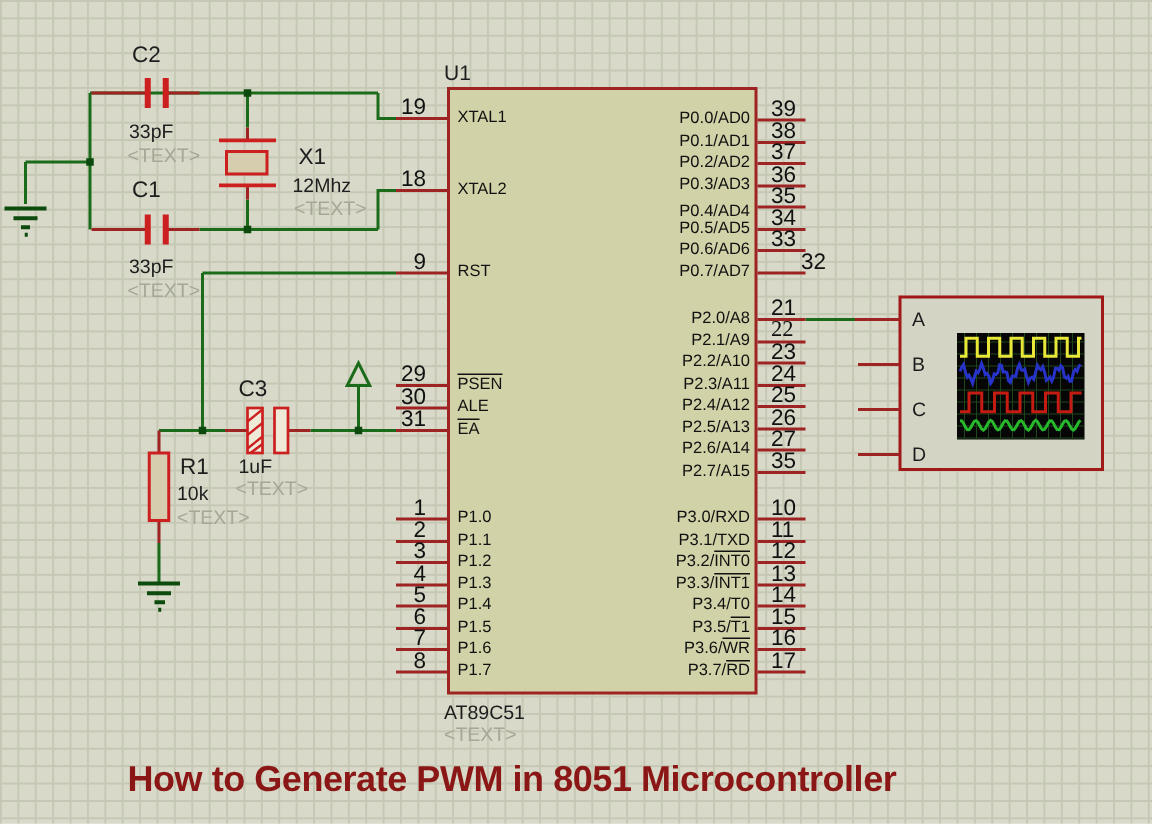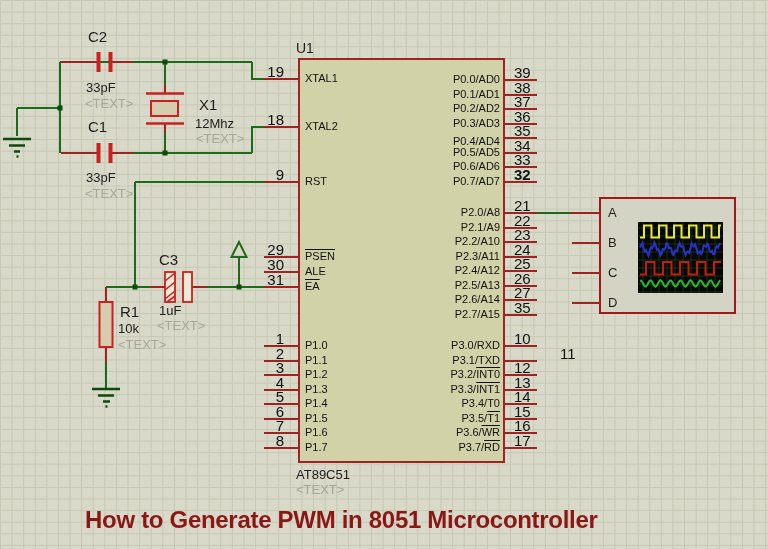--- a/index.html
+++ b/index.html
@@ -155,27 +155,27 @@
       <div class="stub" style="top: 137px; left: 505px; width: 32px;"></div>
       <div class="abs pinnum" style="top: 125px; left: 514px;">35</div>
       <div class="abs pinname" style="top: 136px; right: 268px; text-align: right; padding-left: 28px;">P0.4/AD4</div>
       <div class="stub" style="top: 151.5px; left: 505px; width: 32px;"></div>
       <div class="abs pinnum" style="top: 139.5px; left: 514px;">34</div>
       <div class="abs pinname" style="top: 146.5px; right: 268px; text-align: right;">P0.5/AD5</div>
       <div class="stub" style="top: 166px; left: 505px; width: 32px;"></div>
       <div class="abs pinnum" style="top: 154px; left: 514px;">33</div>
       <div class="abs pinname" style="top: 161px; right: 268px; text-align: right;">P0.6/AD6</div>
       <div class="stub" style="top: 180.5px; left: 505px; width: 32px;"></div>
-      <div class="abs pinnum" style="top: 168.5px; left: 514px; font-weight: bold;">32</div>
+      <div class="abs pinnum" style="top: 168.5px; left: 534px;">32</div>
       <div class="abs pinname" style="top: 175.5px; right: 268px; text-align: right;">P0.7/AD7</div>
       <div class="stub" style="top: 212px; left: 505px; width: 32px;"></div>
       <div class="abs pinnum" style="top: 200px; left: 514px;">21</div>
       <div class="abs pinname" style="top: 207px; right: 268px; text-align: right;">P2.0/A8</div>
       <div class="stub" style="top: 226.5px; left: 505px; width: 32px;"></div>
-      <div class="abs pinnum" style="top: 214.5px; left: 514px;">22</div>
+      <div class="abs pinnum" style="top: 214.5px; left: 514px; font-family: Liberation Serif, serif;">22</div>
       <div class="abs pinname" style="top: 221.5px; right: 268px; text-align: right;">P2.1/A9</div>
       <div class="stub" style="top: 241px; left: 505px; width: 32px;"></div>
       <div class="abs pinnum" style="top: 229px; left: 514px;">23</div>
       <div class="abs pinname" style="top: 236px; right: 268px; text-align: right;">P2.2/A10</div>
       <div class="stub" style="top: 255.5px; left: 505px; width: 32px;"></div>
       <div class="abs pinnum" style="top: 243.5px; left: 514px;">24</div>
       <div class="abs pinname" style="top: 250.5px; right: 268px; text-align: right;">P2.3/A11</div>
       <div class="stub" style="top: 270px; left: 505px; width: 32px;"></div>
       <div class="abs pinnum" style="top: 258px; left: 514px;">25</div>
       <div class="abs pinname" style="top: 265px; right: 268px; text-align: right;">P2.4/A12</div>
@@ -185,21 +185,21 @@
       <div class="stub" style="top: 299px; left: 505px; width: 32px;"></div>
       <div class="abs pinnum" style="top: 287px; left: 514px;">27</div>
       <div class="abs pinname" style="top: 294px; right: 268px; text-align: right;">P2.6/A14</div>
       <div class="stub" style="top: 313.5px; left: 505px; width: 32px;"></div>
       <div class="abs pinnum" style="top: 301.5px; left: 514px;">35</div>
       <div class="abs pinname" style="top: 308.5px; right: 268px; text-align: right;">P2.7/A15</div>
       <div class="stub" style="top: 345px; left: 505px; width: 32px;"></div>
       <div class="abs pinnum" style="top: 333px; left: 514px;">10</div>
       <div class="abs pinname" style="top: 340px; right: 268px; text-align: right;">P3.0/RXD</div>
       <div class="stub" style="top: 359.5px; left: 505px; width: 32px;"></div>
-      <div class="abs pinnum" style="top: 347.5px; left: 514px; margin-left: 46px;">11</div>
+      <div class="abs pinnum" style="top: 347.5px; left: 514px;">11</div>
       <div class="abs pinname" style="top: 354.5px; right: 268px; text-align: right;">P3.1/TXD</div>
       <div class="stub" style="top: 374px; left: 505px; width: 32px;"></div>
       <div class="abs pinnum" style="top: 362px; left: 514px;">12</div>
       <div class="abs pinname" style="top: 369px; right: 268px; text-align: center;">P3.2/<span class="bar">INT0</span></div>
       <div class="stub" style="top: 388.5px; left: 505px; width: 32px;"></div>
       <div class="abs pinnum" style="top: 376.5px; left: 514px;">13</div>
       <div class="abs pinname" style="top: 383.5px; right: 268px; text-align: right;">P3.3/<span class="bar">INT1</span></div>
       <div class="stub" style="top: 403px; left: 505px; width: 32px;"></div>
       <div class="abs pinnum" style="top: 391px; left: 514px;">14</div>
       <div class="abs pinname" style="top: 398px; right: 268px; text-align: right;">P3.4/T0</div>

